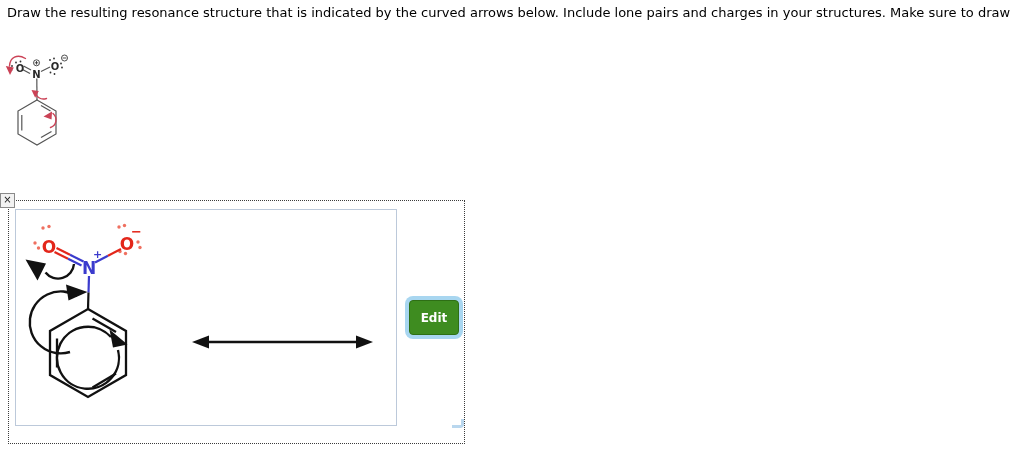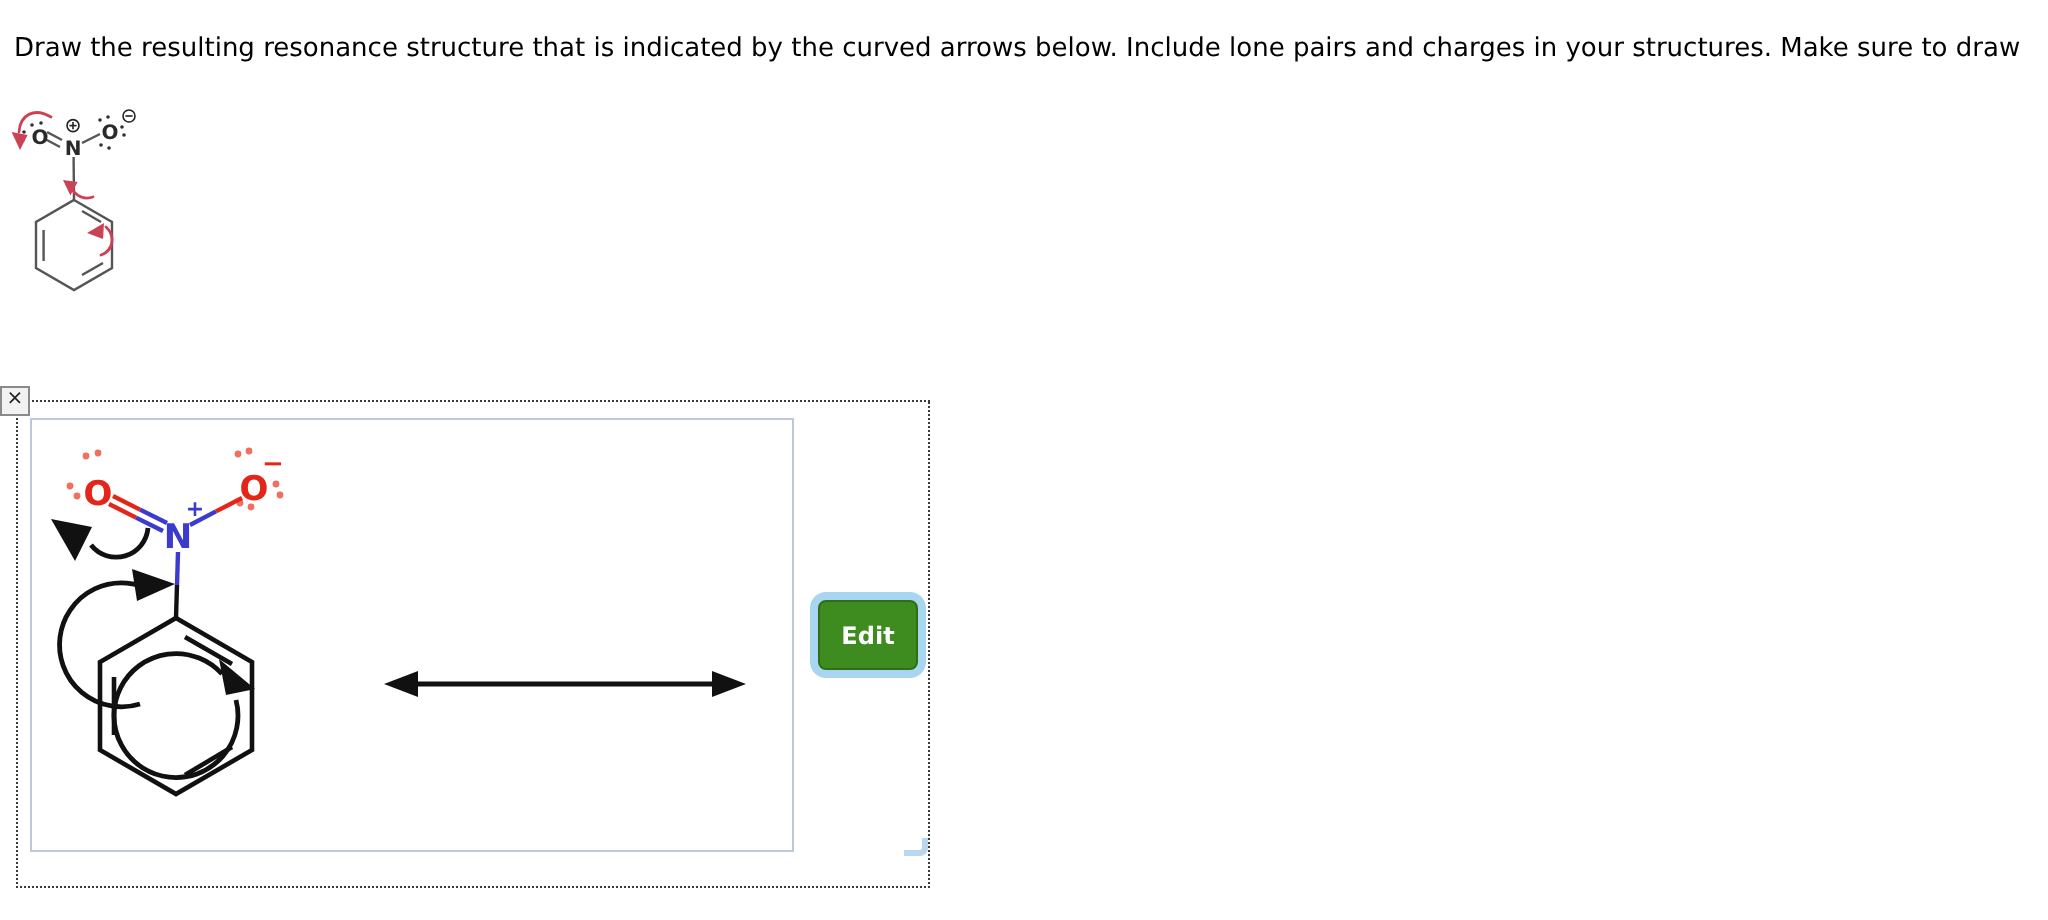--- a/index.html
+++ b/index.html
@@ -1,19 +1,19 @@
 <!DOCTYPE html>
 <html><head>
 <meta charset="utf-8">
 <style>
   html,body{margin:0;padding:0;background:#fff;}
   .stage{position:relative;width:1024px;height:460px;background:#fff;overflow:hidden;
          font-family:"DejaVu Sans","Liberation Sans",sans-serif;}
   .instr{position:absolute;left:7px;top:4px;width:1014px;color:#000;font-size:13px;line-height:17.5px;}
-  .instr div{white-space:nowrap;margin-top:12px;}
+  .instr div{white-space:nowrap;}
   .thumb{position:absolute;left:0;top:53px;}
   .marquee{position:absolute;left:8px;top:200px;width:457px;height:244px;
            border:1px dotted #3c3c3c;background:#fff;box-sizing:border-box;}
   .closebox{position:absolute;left:0;top:193px;width:13px;height:13px;background:#f2f2f2;
             border:1px solid #8a8a8a;color:#222;font-size:10px;line-height:12px;text-align:center;
             box-sizing:content-box;cursor:pointer;}
   .canvas-panel{position:absolute;left:15px;top:209px;width:382px;height:217px;background:#fff;
                 border:1px solid #bcc9da;box-sizing:border-box;}
   .editor-svg{position:absolute;left:15px;top:209px;}
   .edit-btn{position:absolute;left:409px;top:300px;width:50px;height:35px;

